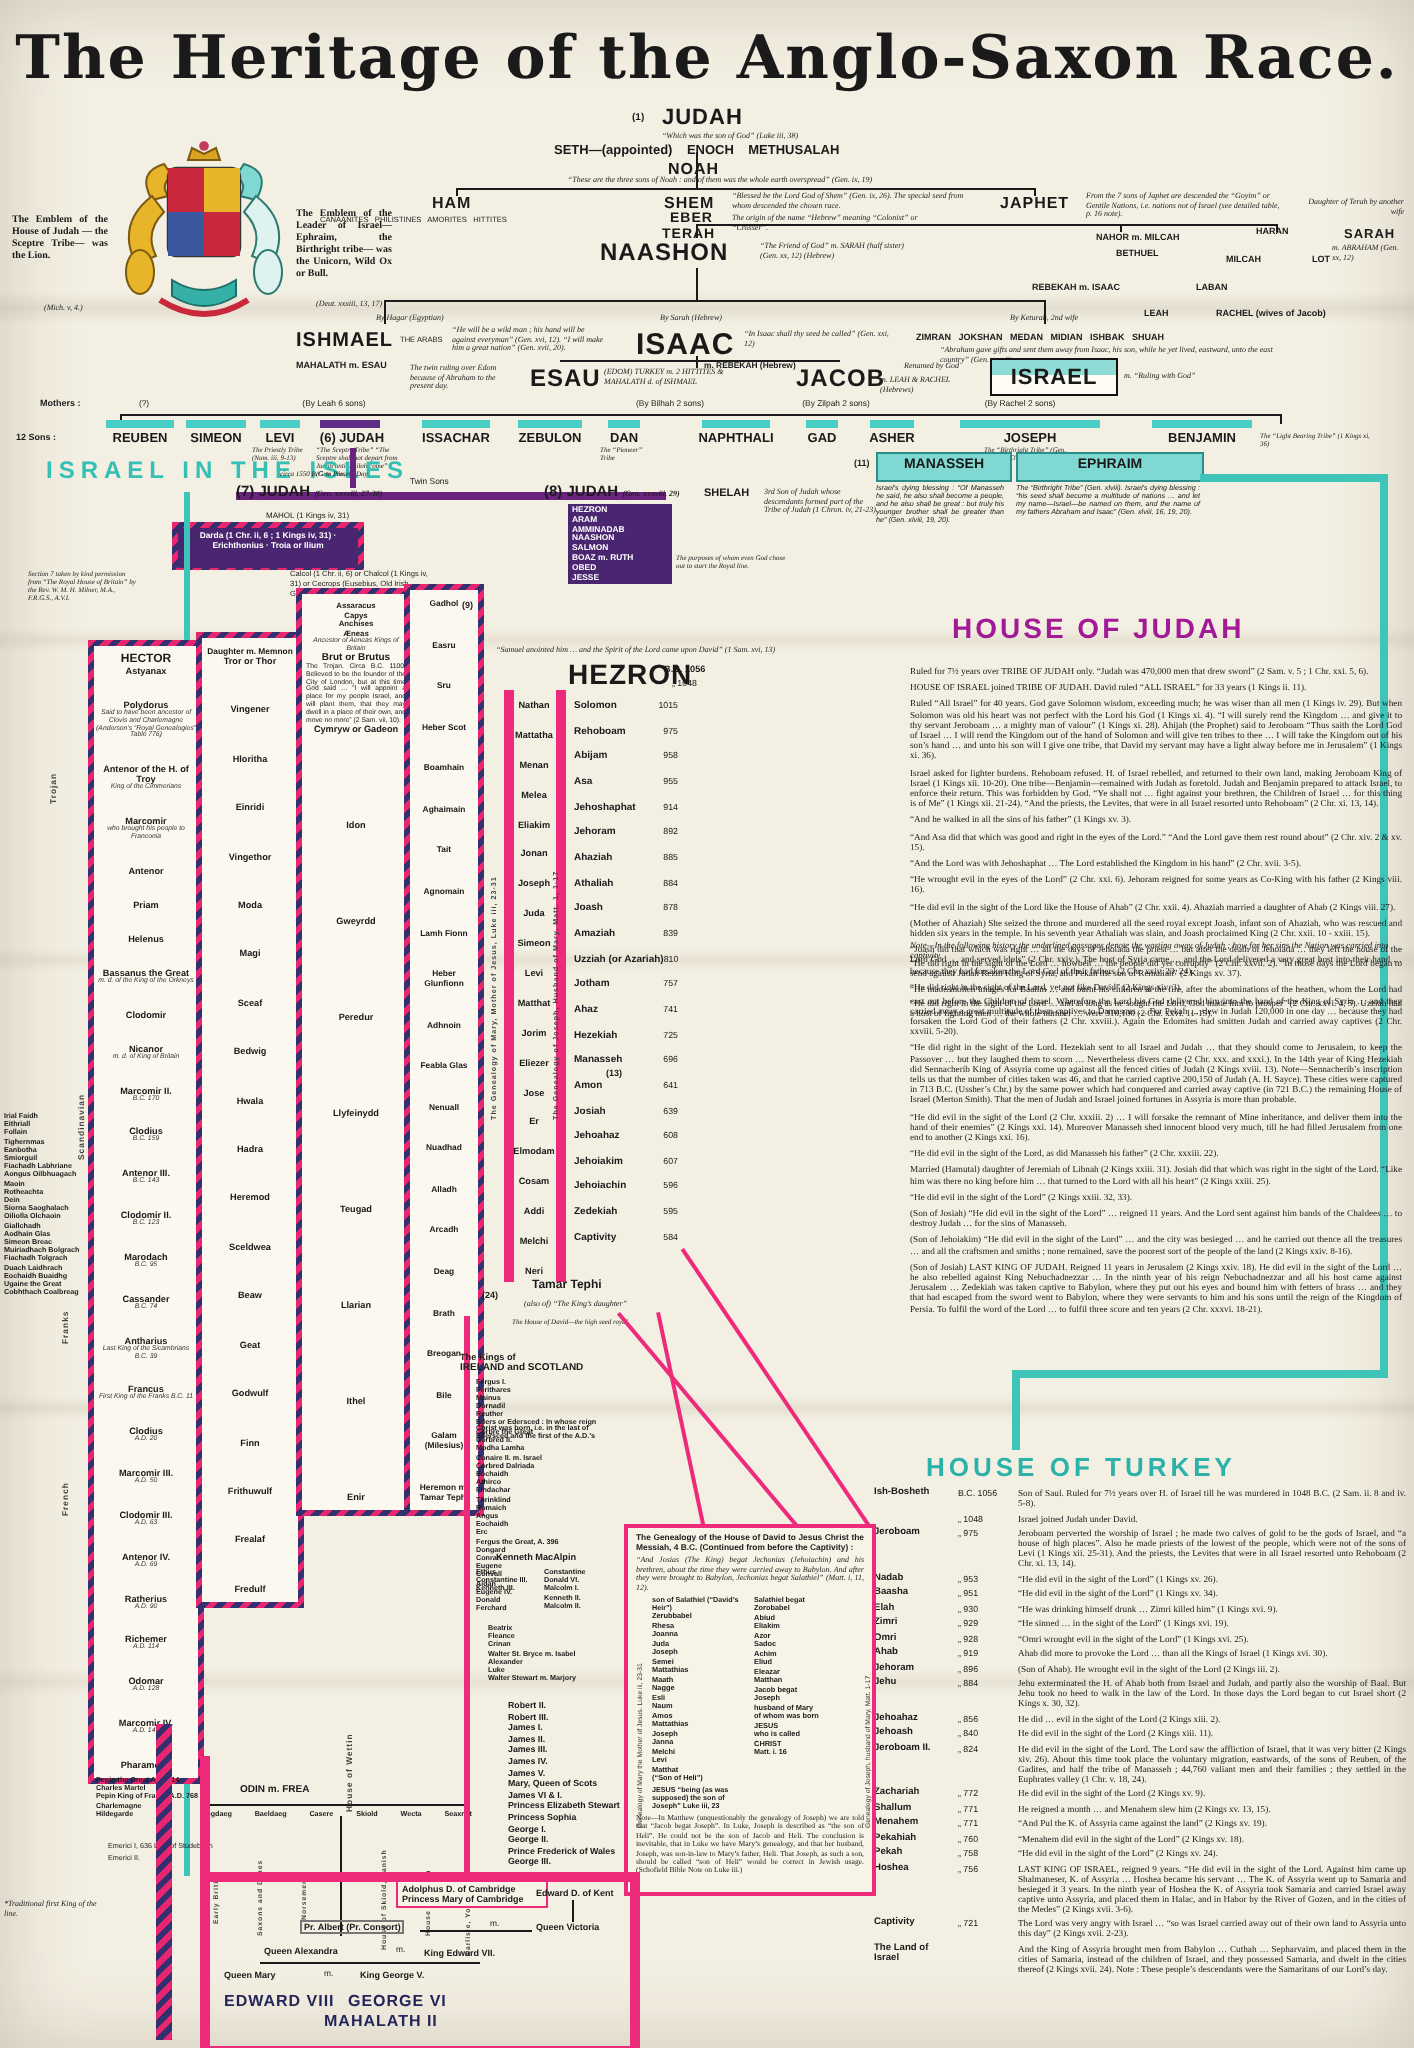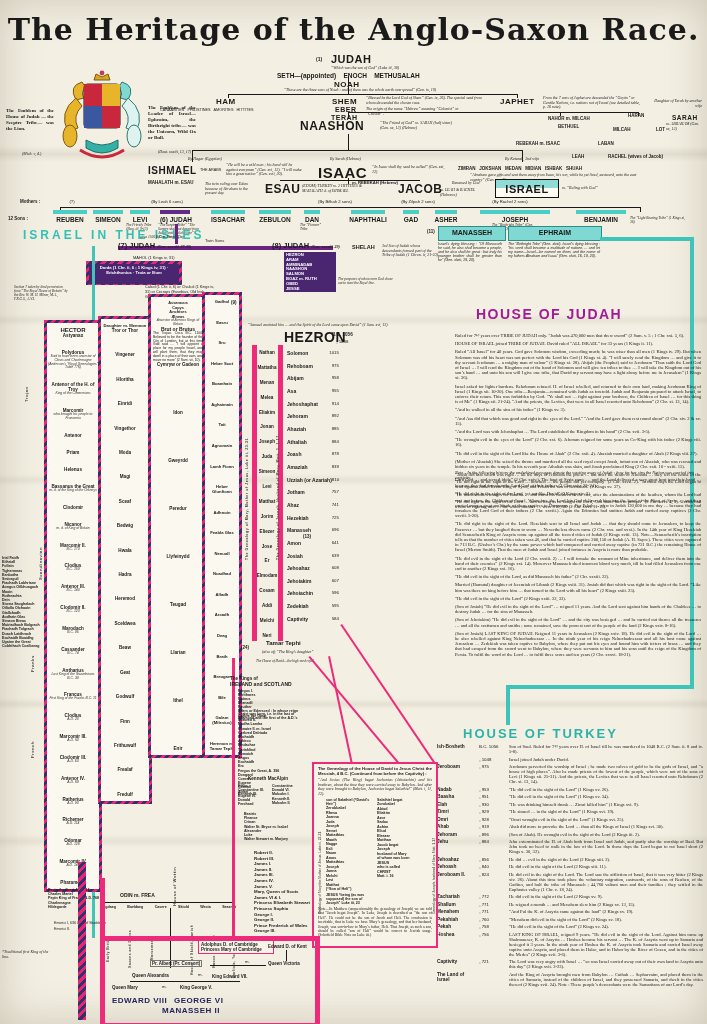--- a/index.html
+++ b/index.html
@@ -930,15 +930,15 @@
   <div class="abs royal" style="left:132px;top:973px;">Queen Alexandra</div>
   <div class="abs royal" style="left:212px;top:974px;">King Edward VII.</div>
   <div class="abs sm" style="left:198px;top:973px;">m.</div>
   <div class="abs royal" style="left:112px;top:985px;">Queen Mary</div>
   <div class="abs royal" style="left:180px;top:985px;">King George V.</div>
   <div class="abs sm" style="left:162px;top:985px;">m.</div>
   <div class="ln" style="left:130px;top:981px;width:110px;height:1px;"></div>
   <div class="ln" style="left:286px;top:950px;width:1px;height:11px;"></div>
   <div class="abs bigroyal" style="left:112px;top:996px;">EDWARD VIII</div>
   <div class="abs bigroyal" style="left:174px;top:996px;">GEORGE VI</div>
-  <div class="abs bigroyal" style="left:162px;top:1006px;">MANASSEH II</div>
+  <div class="abs bigroyal" style="left:162px;top:1006px;">MAHALATH II</div>
 
 </div>
 
 </body></html>

